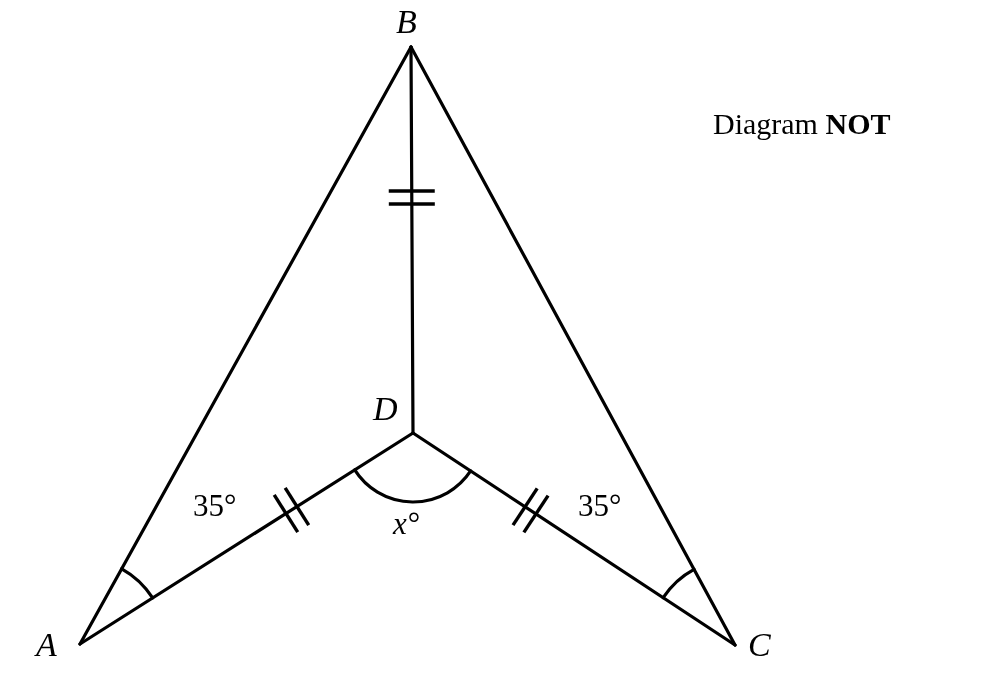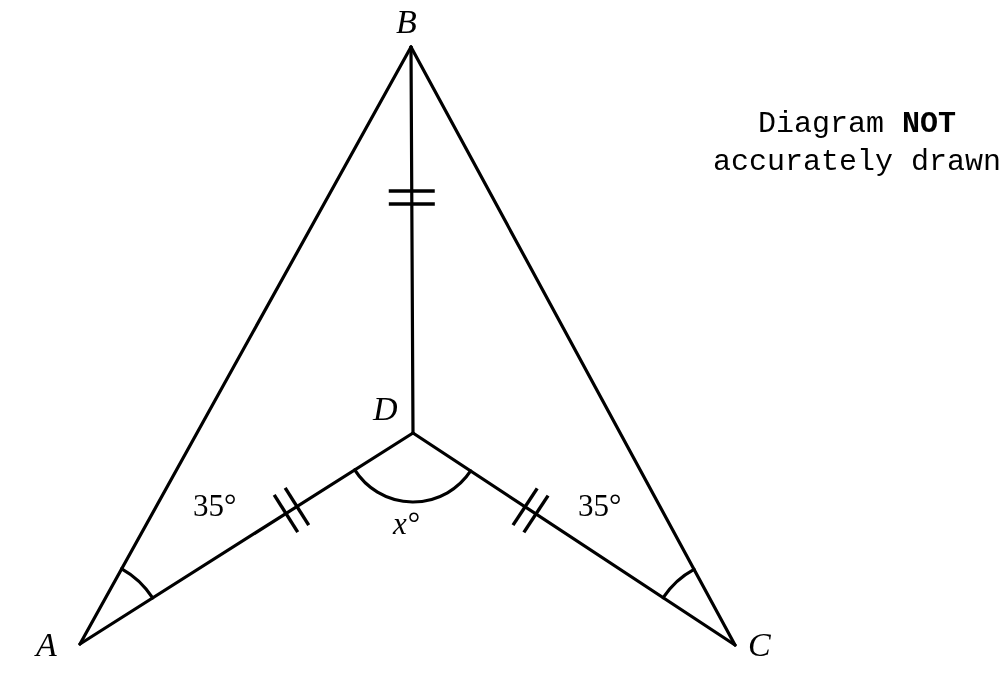--- a/index.html
+++ b/index.html
@@ -58,26 +58,25 @@
     color: #000000;
     white-space: nowrap;
   }
   .angle-label.italic {
     font-style: italic;
   }
   #note {
     position: absolute;
     left: 713px;
     top: 105px;
-    font-family: Liberation Mono, monospace;
+    font-family: Liberation Serif, serif;
     font-size: 30px;
     line-height: 1.28;
     color: #000000;
     white-space: nowrap;
-    text-align: center;
   }
   #note b {
     font-weight: bold;
   }
 </style>
 </head>
 <body>
 
 <div id="stage">
 
@@ -109,16 +108,15 @@
       <div class="angle-label" style="left: 578px; top: 490px;">35°</div>
       <div class="angle-label italic" style="left: 393px; top: 508px;">x°</div>
       <div class="vertex-label" style="left: 36px; top: 628px;">A</div>
       <div class="vertex-label" style="left: 396px; top: 5px;">B</div>
       <div class="vertex-label" style="left: 748px; top: 628px;">C</div>
       <div class="vertex-label" style="left: 373px; top: 392px;">D</div>
     </div>
 
   <div id="note">
     <span><span>Diagram </span><b>NOT</b></span><br>
-    <span>accurately drawn</span>
   </div>
 
 </div>
 
 </body></html>

